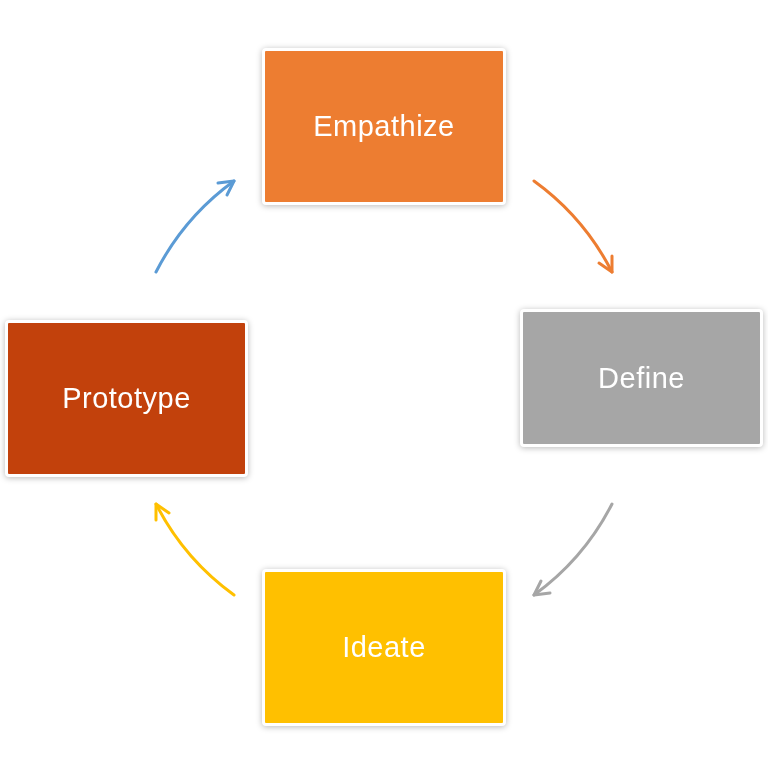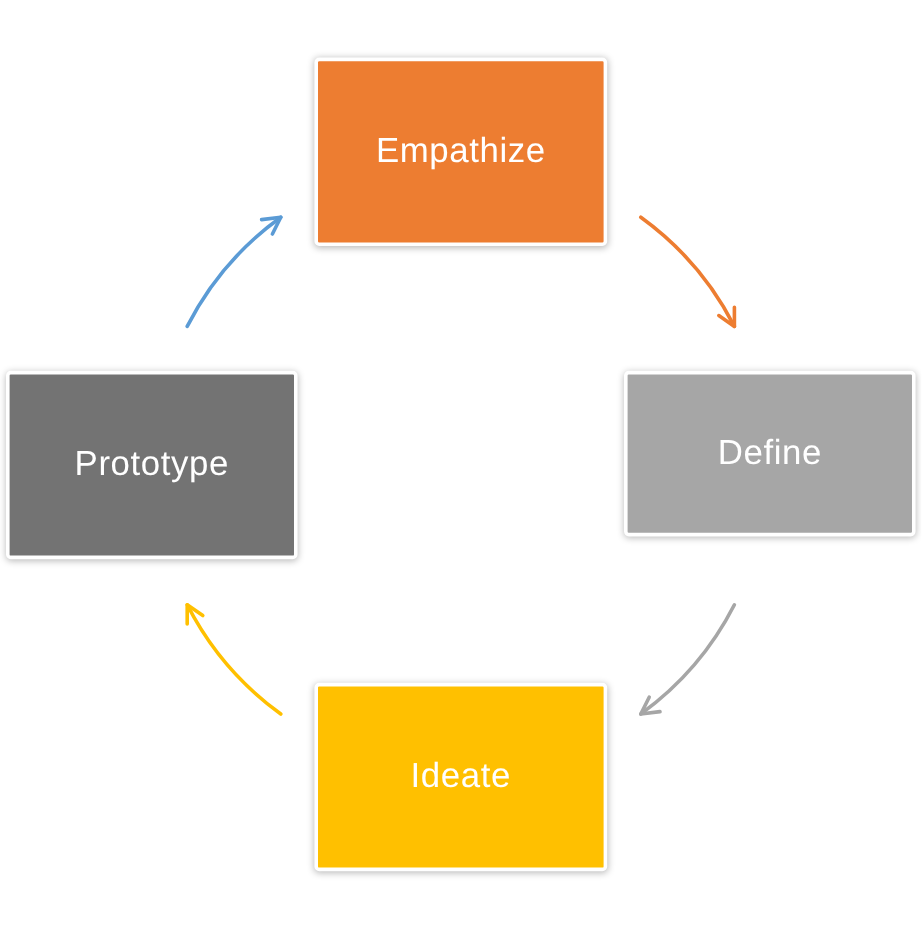--- a/index.html
+++ b/index.html
@@ -81,17 +81,17 @@
   </div>
 
   <div class="node node-define" style="background-color: rgb(166, 166, 166);">
     <span class="node-label">Define</span>
   </div>
 
   <div class="node node-ideate" style="background-color: rgb(255, 192, 0);">
     <span class="node-label">Ideate</span>
   </div>
 
-  <div class="node node-prototype" style="background-color: #737373;">
+  <div class="node node-prototype" style="background-color: #c2410c; margin-top: 11px;">
     <span class="node-label">Prototype</span>
   </div>
 
 </div>
 
 </body></html>

